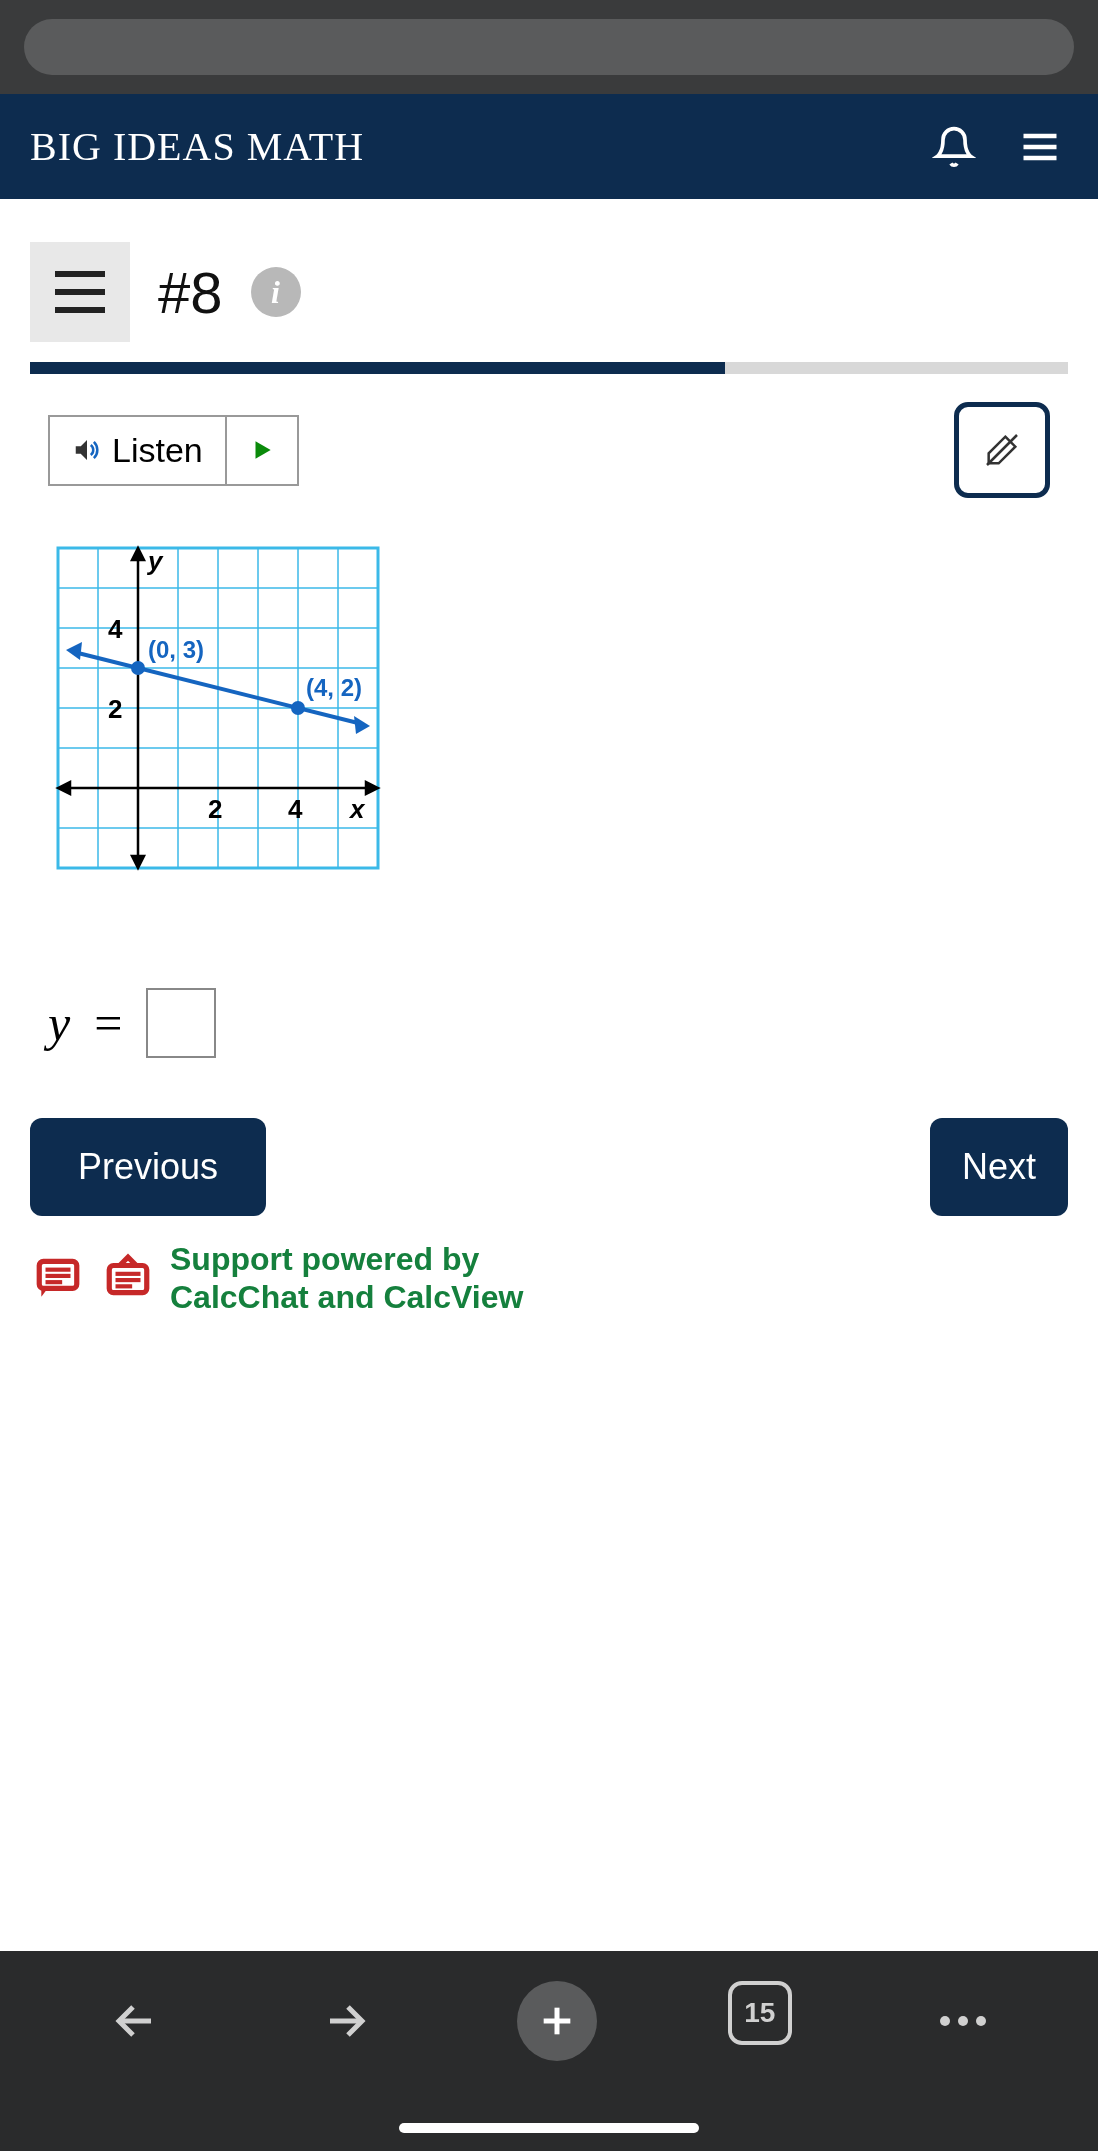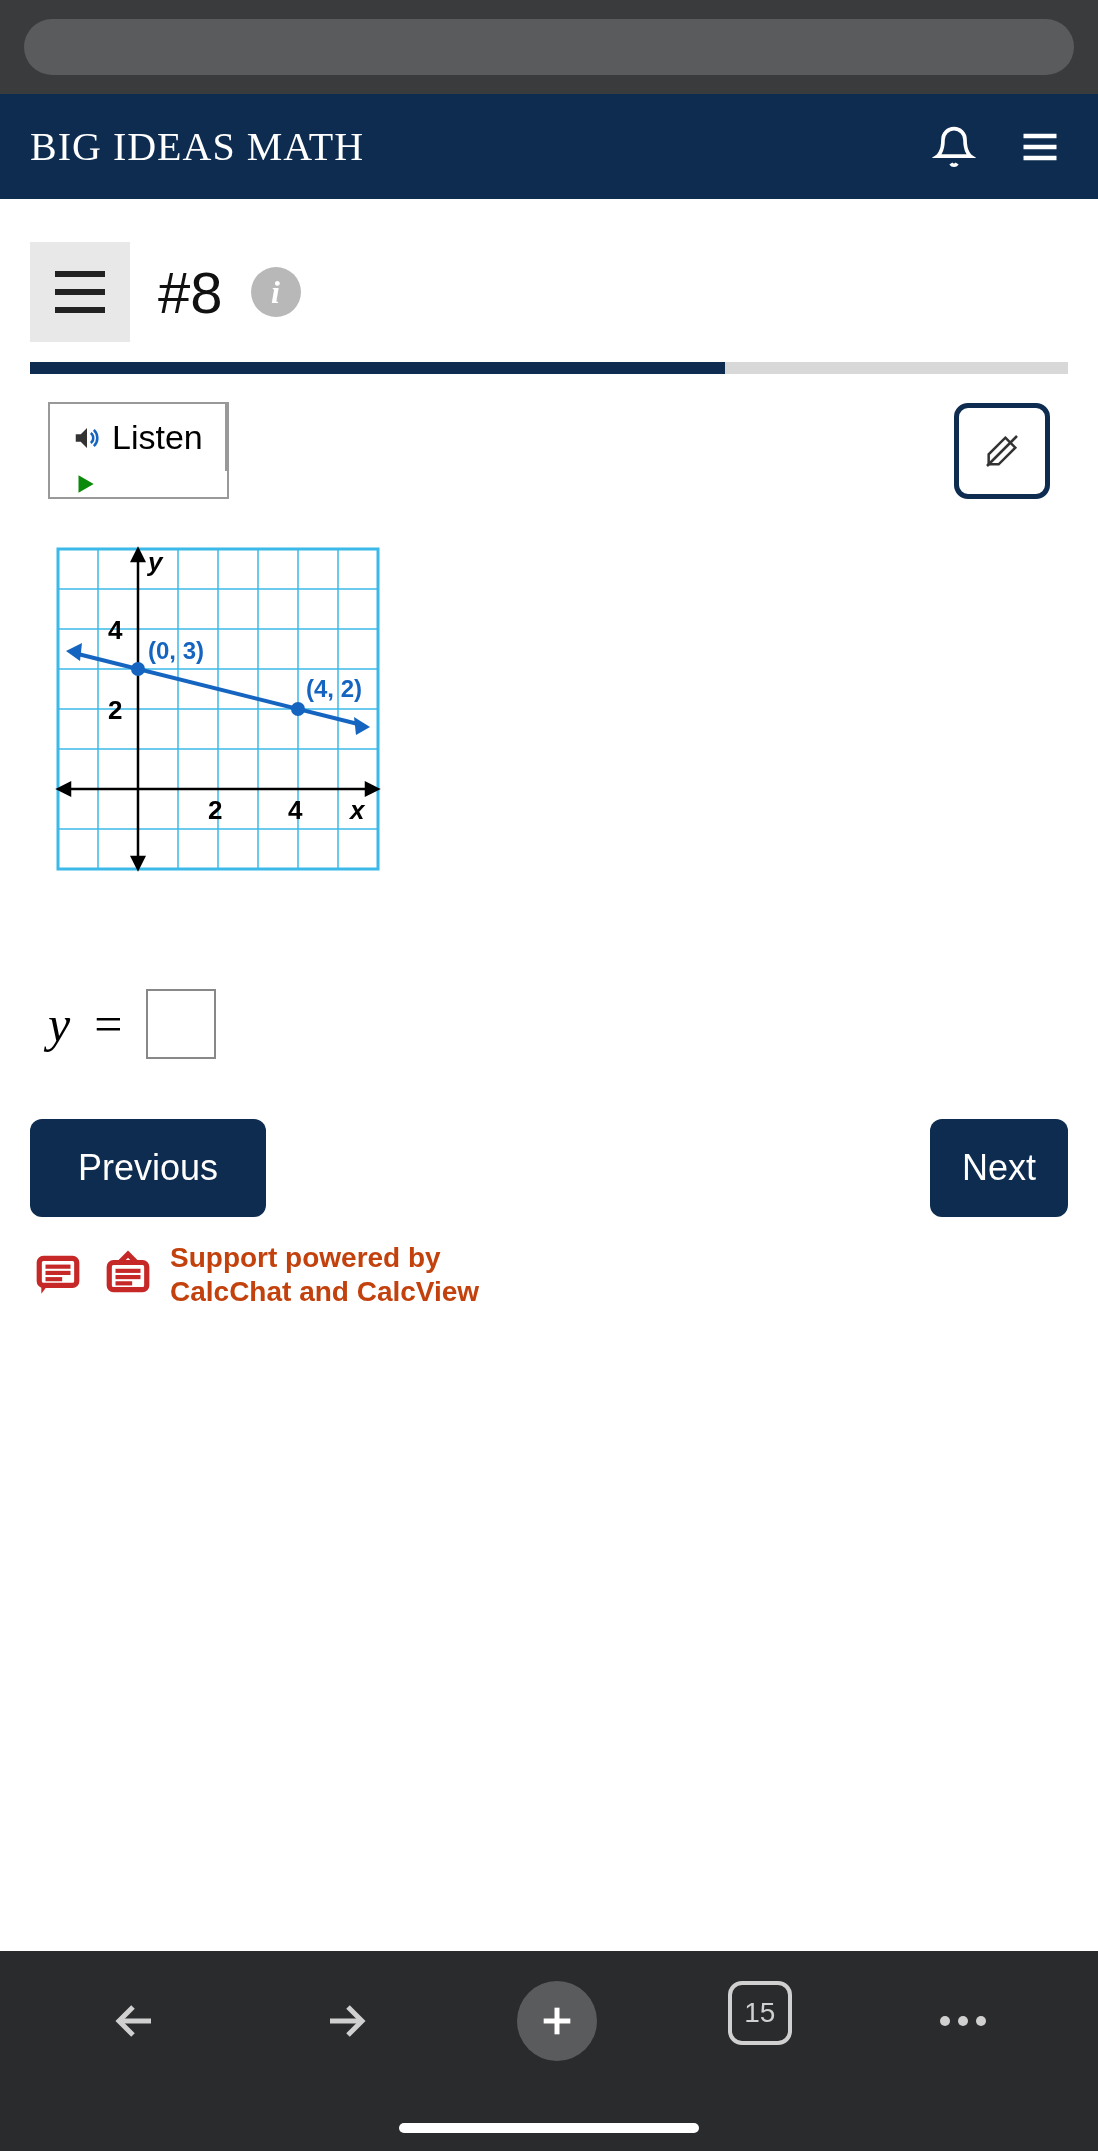--- a/index.html
+++ b/index.html
@@ -93,21 +93,20 @@
   }
 
   .toolbar-row {
     display: flex;
     align-items: center;
     padding: 28px 18px 0 18px;
   }
   .listen-group {
     display: flex;
     border: 2px solid #999;
-    flex-direction: column;
   }
   .listen-btn {
     display: flex; align-items: center; gap: 10px;
     padding: 14px 22px;
     font-size: 34px;
     border-right: 2px solid #999;
     background: #fff;
   }
   .play-btn {
     width: 70px;
@@ -166,23 +165,23 @@
   .support-row {
     display: flex; align-items: center;
     gap: 14px;
     padding: 24px 0 0 0;
   }
   .support-icon {
     width: 56px; height: 56px;
     display: flex; align-items: center; justify-content: center;
   }
   .support-text {
-    font-size: 28px;
+    font-size: 32px;
     font-weight: bold;
-    color: #c2410c;
+    color: #15803d;
     line-height: 1.2;
   }
 
   
   .browser-bottom {
     position: absolute;
     left: 0; right: 0; bottom: 0;
     height: 200px;
     background: #2a2b2c;
     display: flex;
@@ -200,21 +199,21 @@
     background: #5a5b5c;
     color: #fff;
     font-size: 48px;
   }
   .bb-tabs {
     width: 64px; height: 64px;
     border: 4px solid #d0d0d0;
     border-radius: 14px;
     color: #d0d0d0;
     font-size: 28px;
-    font-weight: normal;
+    font-weight: bold;
   }
   .home-indicator {
     position: absolute;
     bottom: 18px; left: 50%;
     transform: translateX(-50%);
     width: 300px; height: 10px;
     background: #fff;
     border-radius: 5px;
   }
 

